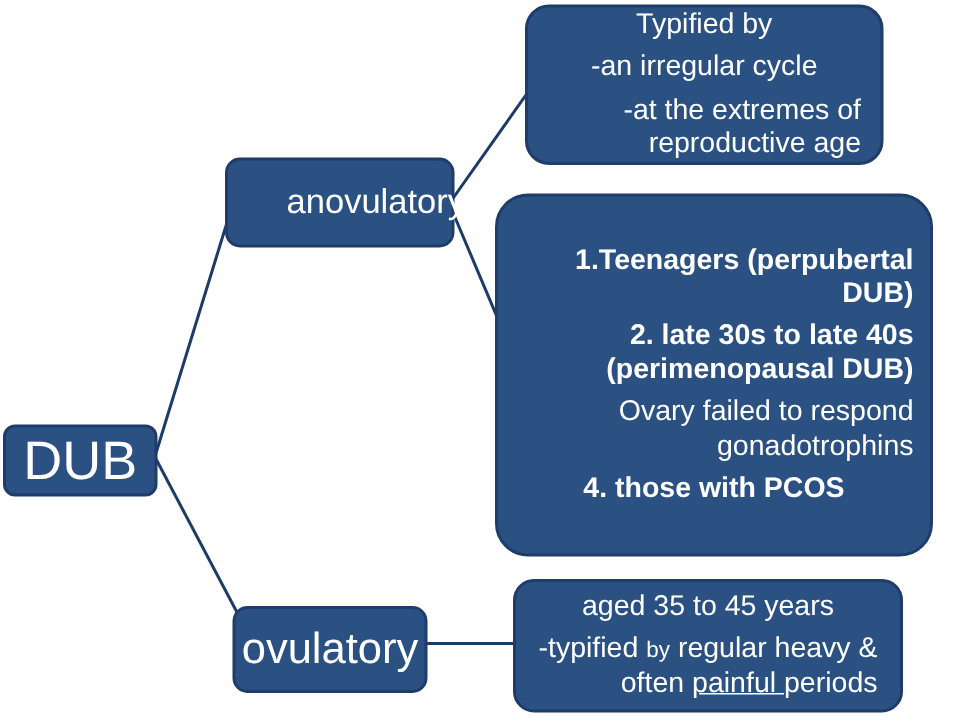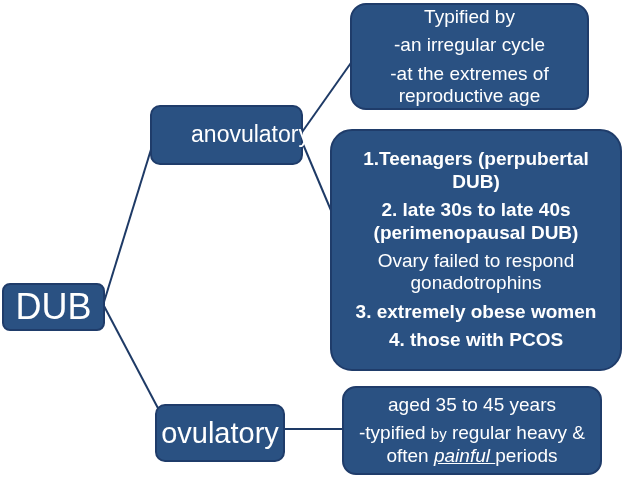--- a/index.html
+++ b/index.html
@@ -29,21 +29,21 @@
     background: var(--box-fill, #2A5182);
     border: 2px solid var(--box-border, #1F3C6A);
     color: var(--text, #ffffff);
     display: flex;
     flex-direction: column;
     align-items: center;
     justify-content: center;
     text-align: center;
     line-height: 1.18;
   }
-  .node p { margin: 3px 0; }
+  .node p { margin: 3px 0; text-align: right; }
   .node-dub {
     left: 2px; top: 283px; width: 103px; height: 48px;
     border-radius: 8px;
     font-size: 36px;
   }
   .node-anovulatory {
     left: 150px; top: 105px; width: 153px; height: 60px;
     border-radius: 10px;
     font-size: 23px;
     padding-left: 48px;
@@ -66,21 +66,21 @@
     padding: 2px 11px;
   }
   .node-ovul-detail {
     left: 342px; top: 386px; width: 260px; height: 89px;
     border-radius: 14px;
     font-size: 19px;
     padding: 2px 15px;
   }
   .bold { font-weight: bold; }
   .sm { font-size: 0.79em; }
-  .ul { text-decoration: underline; font-style: italic; }
+  .ul { text-decoration: underline; }
 </style>
 </head>
 <body>
 
 <div class="canvas">
 
   <svg class="connectors" viewBox="0 0 638 478" xmlns="http://www.w3.org/2000/svg">
     <line x1="104" y1="302" x2="153" y2="143" stroke="currentColor" stroke-width="2"></line>
     <line x1="104" y1="306" x2="160" y2="412" stroke="currentColor" stroke-width="2"></line>
     <line x1="300" y1="135" x2="353" y2="60" stroke="currentColor" stroke-width="2"></line>
@@ -103,21 +103,20 @@
   <div class="node node-typified">
     <p>Typified by</p>
     <p>-an irregular cycle</p>
     <p>-at the extremes of reproductive age</p>
   </div>
 
   <div class="node node-anov-detail">
     <p class="bold">1.Teenagers (perpubertal DUB)</p>
     <p class="bold">2. late 30s to late 40s (perimenopausal DUB)</p>
     <p>Ovary failed to respond gonadotrophins</p>
-    <p class="bold">3. extremely obese women</p>
     <p class="bold">4. those with PCOS</p>
   </div>
 
   <div class="node node-ovul-detail">
     <p>aged 35 to 45 years</p>
     <p><span>-typified </span><span class="sm">by</span><span> regular heavy &amp; often </span><span class="ul">painful </span><span>periods</span></p>
   </div>
 
 </div>
 

